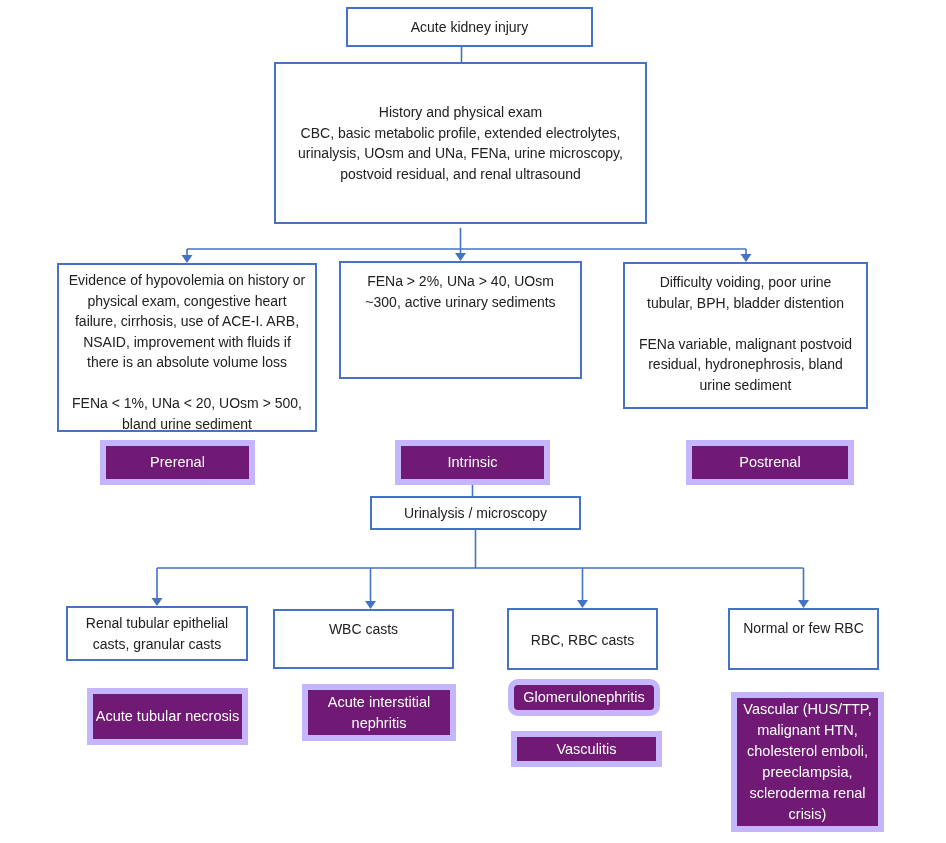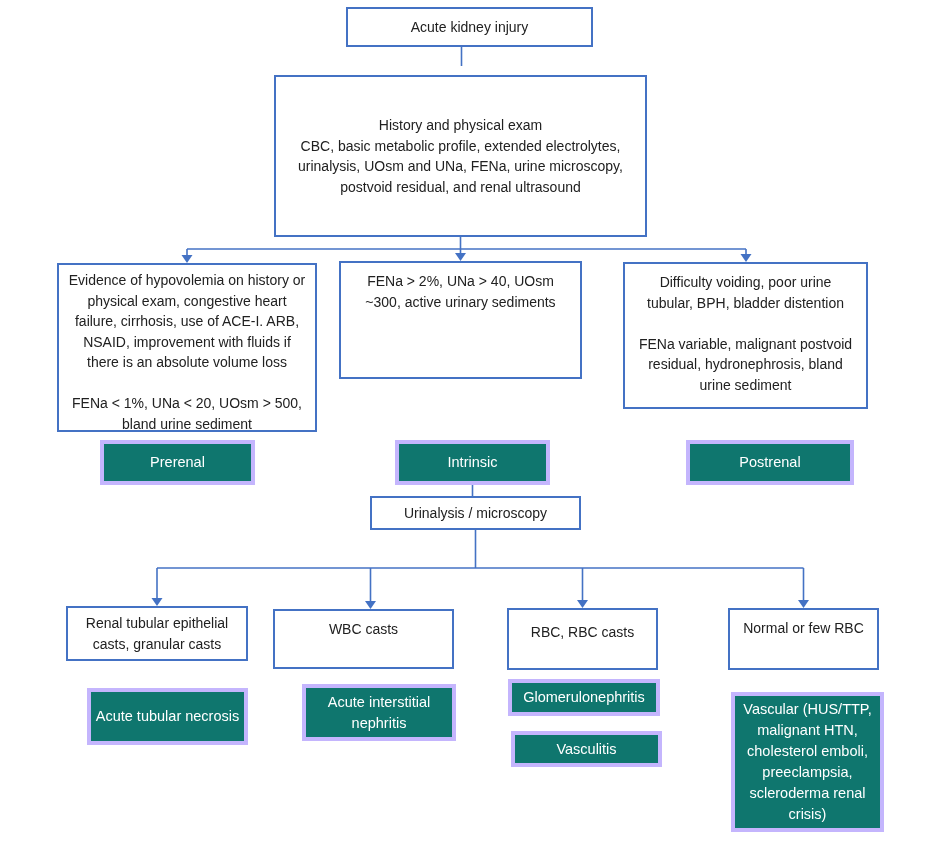--- a/index.html
+++ b/index.html
@@ -9,45 +9,45 @@
   }
   .connectors { position:absolute; left:0; top:0; width:946px; height:843px; }
   .box {
     position:absolute; box-sizing:border-box;
     display:flex; flex-direction:column; align-items:center;
     text-align:center; color:#212121;
     font-size:14px; line-height:20.5px;
   }
   .white { background:#ffffff; border:2px solid #4472C4; }
   .blue  {
-    background:#0f766e; border:4px solid #c4b5fd; color:#ffffff;
+    background:#701a75; border:6px solid #c4b5fd; color:#ffffff;
     justify-content:center; font-size:14.5px; line-height:21px;
   }
   .v-center { justify-content:center; }
   .v-top { justify-content:flex-start; }
   .box p { margin:0; }
   .box p.para-gap { margin-top:20.5px; }
 
   
   #n-aki        { left:338px; top:7px;   width:247px; height:40px;margin-left:8px; }
-  #n-workup     { left:274px; top:75px;  width:373px; height:162px; padding:0 6px; }
+  #n-workup     { left:274px; top:62px;  width:373px; height:162px; padding:0 6px; }
   #n-pre-find   { left:57px;  top:263px; width:260px; height:169px; padding:5px 8px; }
   #n-int-find   { left:339px; top:261px; width:243px; height:118px; padding:8px 14px; }
   #n-post-find  { left:623px; top:262px; width:245px; height:147px; padding:8px 10px; }
   #n-prerenal   { left:100px; top:440px; width:155px; height:45px; }
   #n-intrinsic  { left:395px; top:440px; width:155px; height:45px; }
   #n-postrenal  { left:686px; top:440px; width:168px; height:45px; }
   #n-urinalysis { left:370px; top:496px; width:211px; height:34px; }
   #n-rte        { left:66px;  top:606px; width:182px; height:55px; padding:5px 6px; }
   #n-wbc        { left:273px; top:609px; width:181px; height:60px; padding:8px 6px; }
-  #n-rbc        { left:507px; top:608px; width:151px; height:62px; padding:12px 6px; }
+  #n-rbc        { left:507px; top:608px; width:151px; height:62px; padding:20px 6px; }
   #n-normal     { left:728px; top:608px; width:151px; height:62px; padding:8px 6px; }
   #n-atn        { left:87px;  top:688px; width:161px; height:57px; }
   #n-ain        { left:302px; top:684px; width:154px; height:57px; }
-  #n-gn         { left:508px; top:679px; width:152px; height:37px; }
+  #n-gn         { left:508px; top:679px; width:152px; height:37px;border-radius:10px; }
   #n-vasculitis { left:511px; top:731px; width:151px; height:36px; }
   #n-vascular   { left:731px; top:692px; width:153px; height:140px; padding:6px 4px; }
 </style>
 </head>
 <body>
 
 <div class="canvas">
 
   <svg class="connectors" viewBox="0 0 946 843" xmlns="http://www.w3.org/2000/svg">
     <g stroke="#4472C4" stroke-width="1.6" fill="none">

